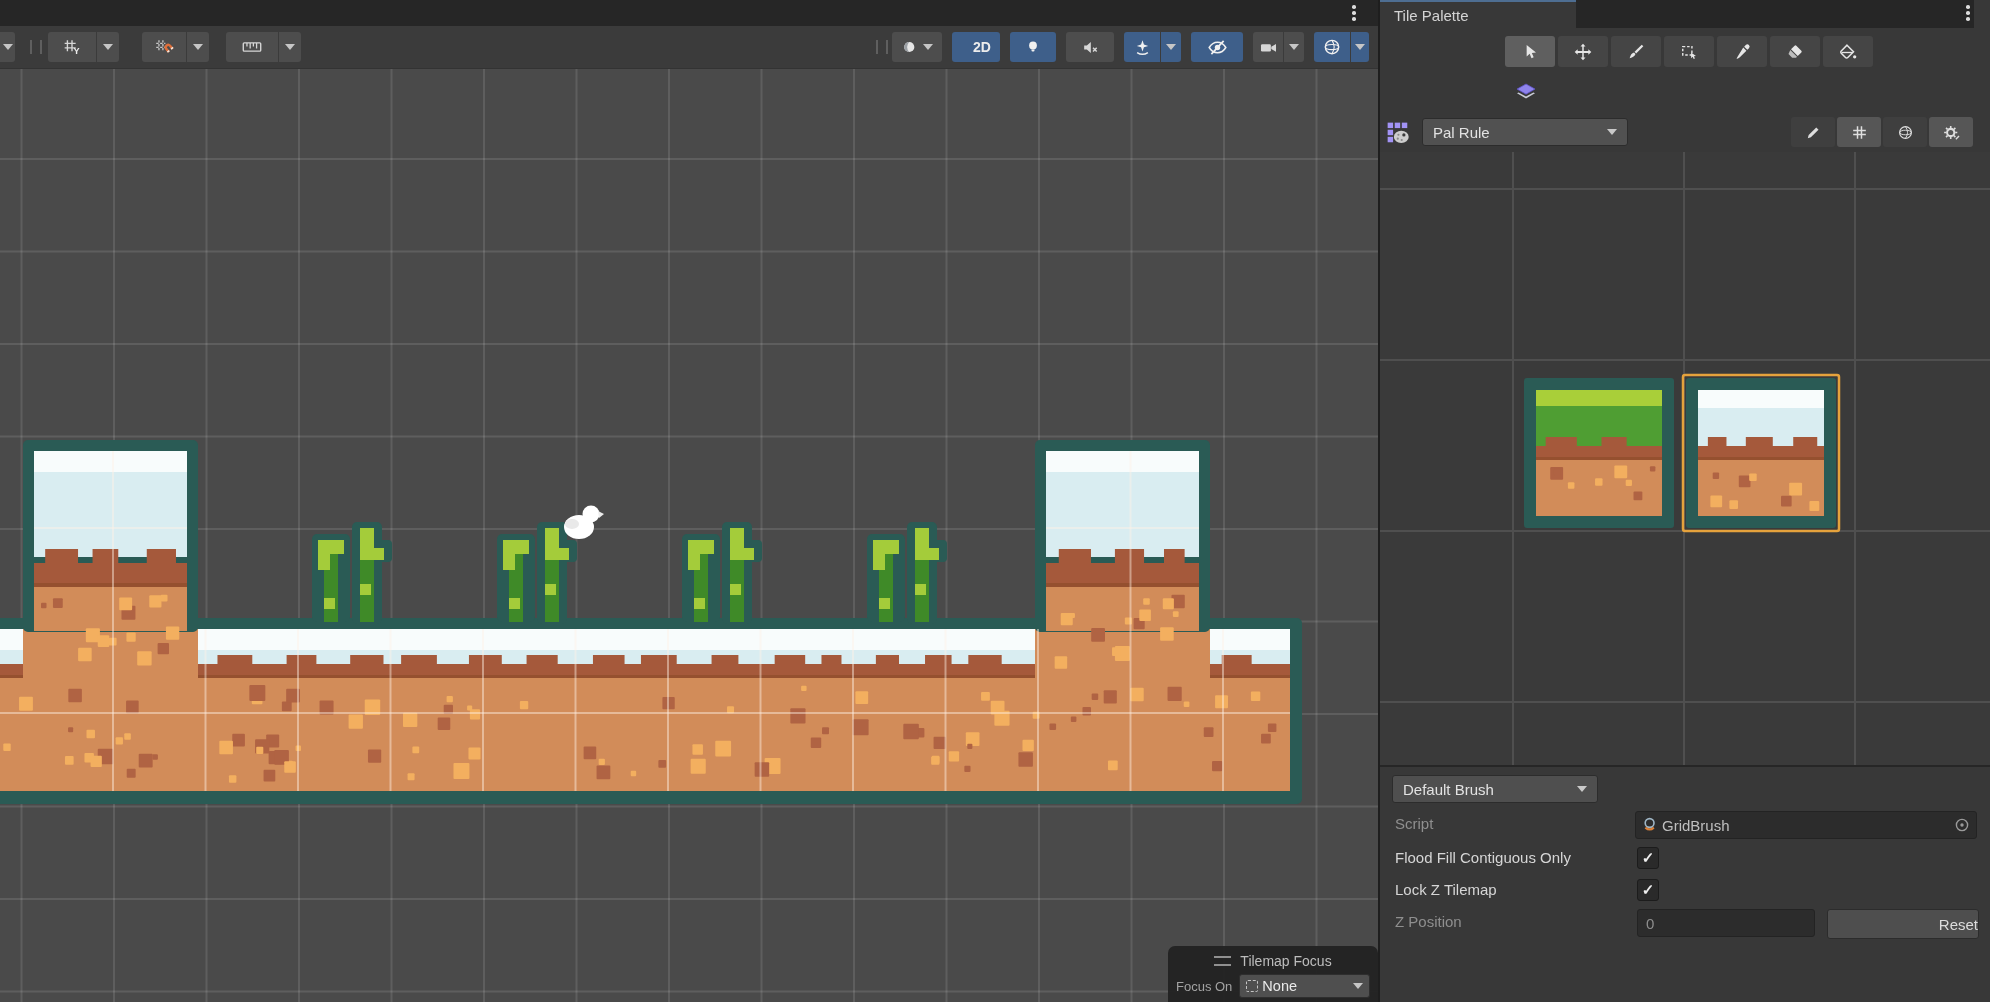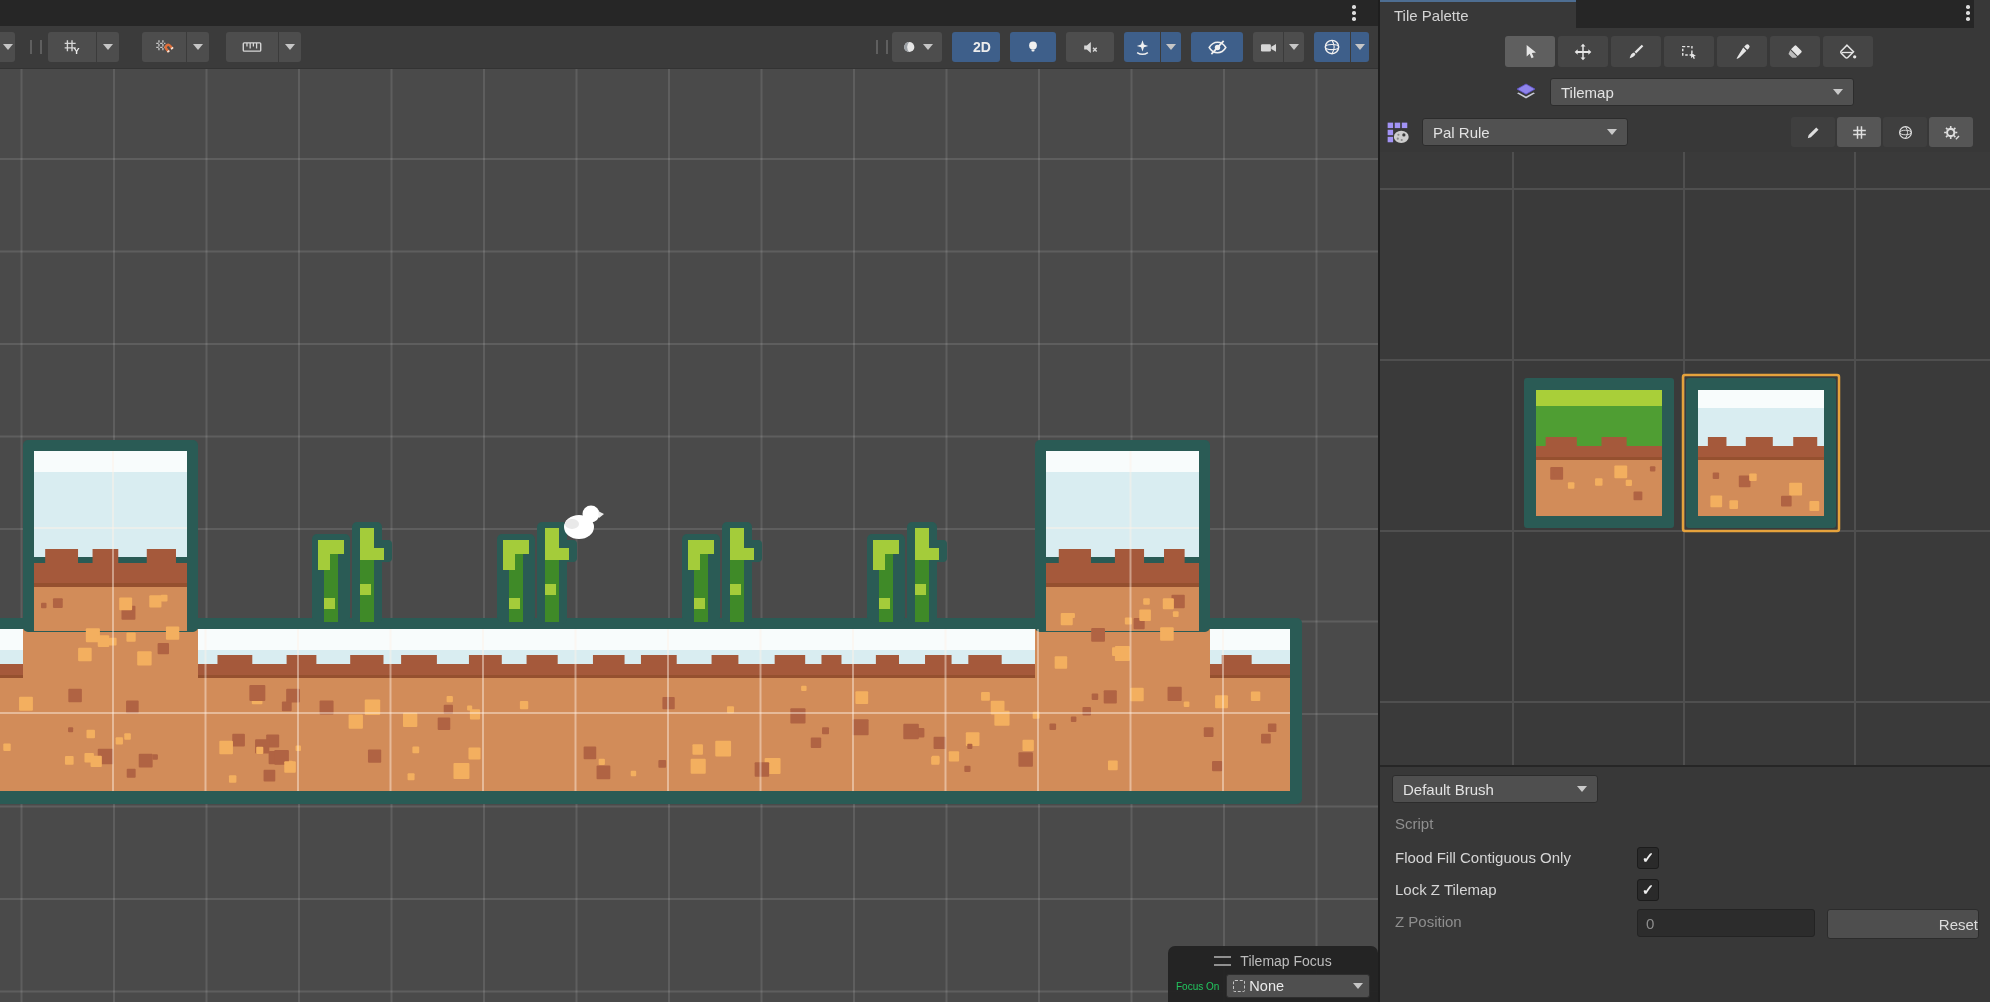--- a/index.html
+++ b/index.html
@@ -28,21 +28,21 @@
   .kebab{display:flex;flex-direction:column;gap:2.5px;align-items:center;justify-content:center;width:16px;height:18px;cursor:pointer;}
   .kebab i{width:3.5px;height:3.5px;border-radius:50%;background:#DCDCDC;}
 
   
   .focus-overlay{position:absolute;left:1168px;top:946px;width:210px;height:56px;background:rgba(34,34,34,0.96);
                  border-radius:7px 7px 0 0;box-sizing:border-box;padding:5px 8px 0 8px;}
   .fo-header{display:flex;align-items:center;gap:9px;justify-content:center;height:20px;}
   .fo-handle{width:17px;height:6px;border-top:2px solid #909090;border-bottom:2px solid #909090;}
   .fo-title{font-size:14px;color:#BDBDBD;}
   .fo-row{display:flex;align-items:center;gap:7px;margin-top:3px;}
-  .fo-label{font-size:10px;color:#22c55e;}
+  .fo-label{font-size:13px;color:#a3a3a3;}
   .fo-dd{display:flex;align-items:center;gap:4px;background:#4F4F4F;border:1px solid #2E2E2E;border-radius:3px;height:22px;padding:0 6px;flex:1;}
   .dashed-box{width:12px;height:12px;border:1.4px dashed #C4C4C4;border-radius:2px;box-sizing:border-box;}
   .fo-dd .val{font-size:14.5px;color:#EAEAEA;flex:1;}
 
   
   .panel{position:absolute;left:1378px;top:0;width:596px;height:1002px;background:#383838;border-left:2px solid #1E1E1E;box-sizing:border-box;}
   .panel-tabbar{position:absolute;left:0;top:0;width:100%;height:28px;background:#262626;}
   .panel-tab{position:absolute;left:0;top:0;width:196px;height:28px;background:#383838;border-top:2px solid #4E6E92;
              box-sizing:border-box;display:flex;align-items:center;padding-left:14px;font-size:15px;color:#D4D4D4;}
   .pal-tools{position:absolute;left:125px;top:36px;display:flex;gap:3px;}
@@ -527,24 +527,20 @@
           <circle cx="20" cy="17.8" r="2" fill="#E6E6E6"></circle>
         </svg>
       </div>
     </div>
 
     <div class="row-tilemap">
       <svg class="abs" style="left:134px;top:3px;" width="24" height="24" viewBox="0 0 24 24">
         <path d="M4.6 11.4L12 15.6l7.4-4.2 1.6.9-9 5.1-9-5.1z" fill="#C9CCD6"></path>
         <path d="M12 3l9 5.1-9 5.1L3 8.1z" fill="#8F84EC" stroke="#5E53C8" stroke-width="0.8"></path>
       </svg>
-      <div class="dd abs" style="left:170px;top:0;width:304px;">
-        <span class="txt">Tilemap</span>
-        <span class="arrow-down"></span>
-      </div>
     </div>
 
     <div class="row-palrule">
       <svg class="abs" style="left:6px;top:4px;" width="24" height="24" viewBox="0 0 22 22">
         <rect x="1.5" y="1.5" width="5" height="5" fill="#A293F5"></rect>
           <rect x="8" y="1.5" width="5" height="5" fill="#A293F5"></rect>
         <rect x="14.5" y="1.5" width="5" height="5" fill="#A293F5"></rect>
           <rect x="1.5" y="8" width="5" height="5" fill="#A293F5"></rect>
         <rect x="1.5" y="14.5" width="5" height="5" fill="#A293F5"></rect>
         <ellipse cx="14" cy="14.6" rx="6.8" ry="5.6" fill="#CDCDCD"></ellipse>
@@ -628,20 +624,31 @@
         </svg>
     </div>
 
     <div class="brush-section">
       <div class="dd abs" style="left:12px;top:8px;width:206px;background:#4F4F4F;">
         <span class="txt">Default Brush</span>
         <span class="arrow-down"></span>
       </div>
 
       <span class="lbl-dim abs" style="left:15px;top:48px;">Script</span>
+      <div class="objfield" style="left:255px;top:44px;width:342px;height:28px;">
+        <svg width="16" height="16" viewBox="0 0 16 16">
+          <circle cx="7.6" cy="6" r="4.4" fill="none" stroke="#9FB6C6" stroke-width="1.6"></circle>
+          <path d="M3.4 10.6c2.8 2.4 5.8 2.4 8.4 0" stroke="#D9813B" stroke-width="2.2" fill="none"></path>
+        </svg>
+        <span class="txt">GridBrush</span>
+        <svg width="16" height="16" viewBox="0 0 16 16">
+          <circle cx="8" cy="8" r="5.6" fill="none" stroke="#9A9A9A" stroke-width="1.4"></circle>
+          <circle cx="8" cy="8" r="1.7" fill="#9A9A9A"></circle>
+        </svg>
+      </div>
 
       <span class="lbl-lit abs" style="left:15px;top:82px;">Flood Fill Contiguous Only</span>
       <div class="checkbox" style="left:257px;top:80px;">
         <span>✓</span>
       </div>
 
       <span class="lbl-lit abs" style="left:15px;top:114px;">Lock Z Tilemap</span>
       <div class="checkbox" style="left:257px;top:112px;">
         <span>✓</span>
       </div>

